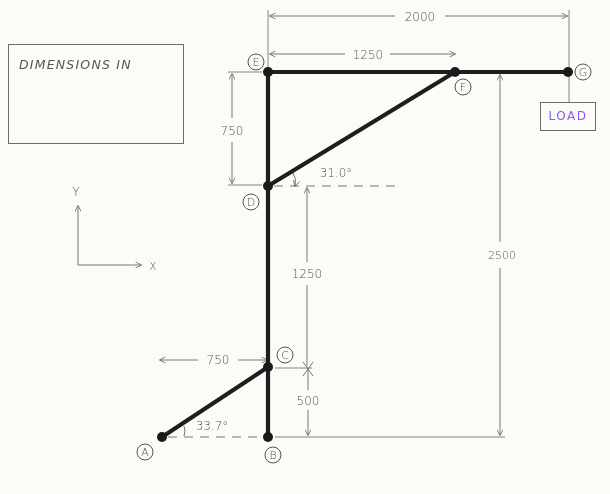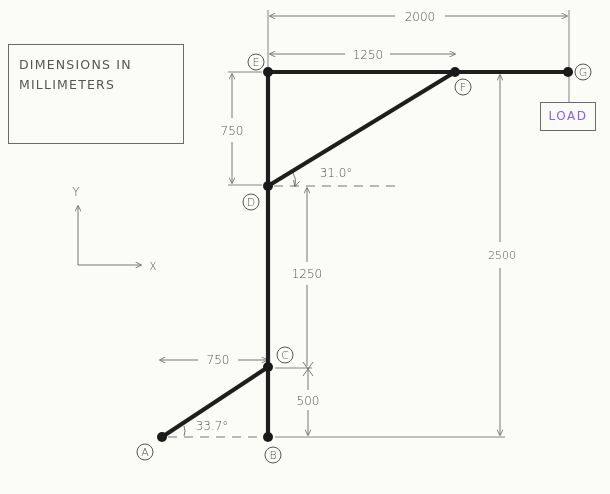--- a/index.html
+++ b/index.html
@@ -2,21 +2,21 @@
 <html><head>
 <meta charset="utf-8">
 <style>
   html, body { margin:0; padding:0; }
   body { width:610px; height:494px; background:#fbfbf7; overflow:hidden; position:relative;
          font-family:"DejaVu Sans", sans-serif; }
   #canvas { position:absolute; left:0; top:0; }
   .hand { font-family:"DejaVu Sans", sans-serif; fill:#555; font-weight:300; }
   .note-box { position:absolute; left:8px; top:44px; width:176px; height:100px;
               border:1.5px solid #6a6a6a; box-sizing:border-box; color:#555;
-              font-size:12.5px; letter-spacing:1.2px; line-height:20px; padding:10px 0 0 10px; }
+              font-size:12.5px; letter-spacing:1.2px; line-height:20px; padding:10px 0 0 10px;font-style:italic; }
   .note-box div { white-space:nowrap; }
   .load-box { position:absolute; left:540px; top:102px; width:56px; height:29px;
               border:1.3px solid #6a6a6a; box-sizing:border-box; color:#8b5cf6;
               font-size:12px; letter-spacing:1.5px; text-align:center; line-height:27px; }
 </style>
 </head>
 <body>
 
 <svg id="canvas" width="610" height="494" viewBox="0 0 610 494">
   <defs>
@@ -118,16 +118,15 @@
     <text x="502" y="259" font-size="11">2500</text>
     <text x="336" y="177">31.0°</text>
     <text x="212" y="430">33.7°</text>
     <text x="76" y="196">Y</text>
     <text x="153" y="270" font-size="10">X</text>
   </g>
 </svg>
 
 <div class="note-box">
   <div>DIMENSIONS  IN</div>
-  <div>MILLIMETERS</div>
 </div>
 
 <div class="load-box">LOAD</div>
 
 </body></html>

